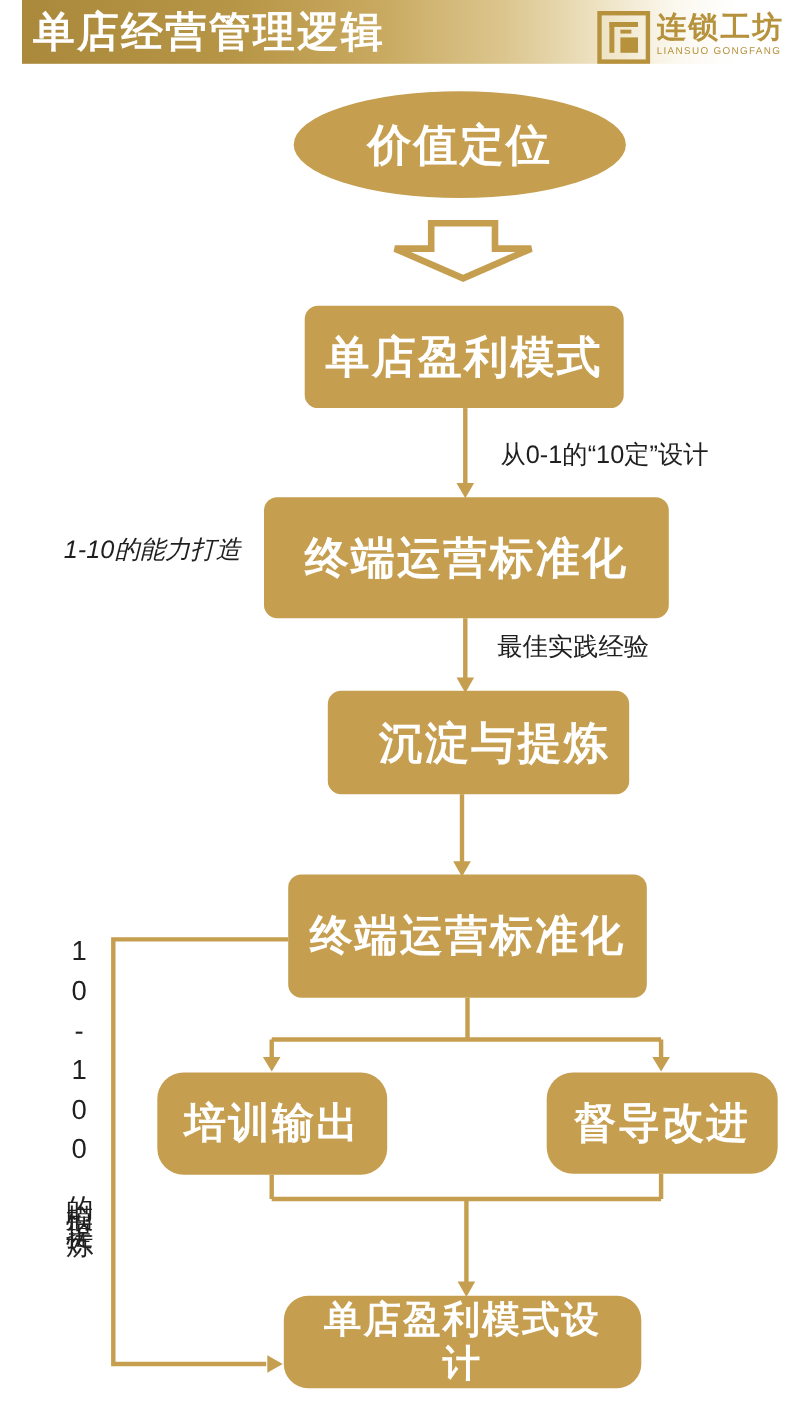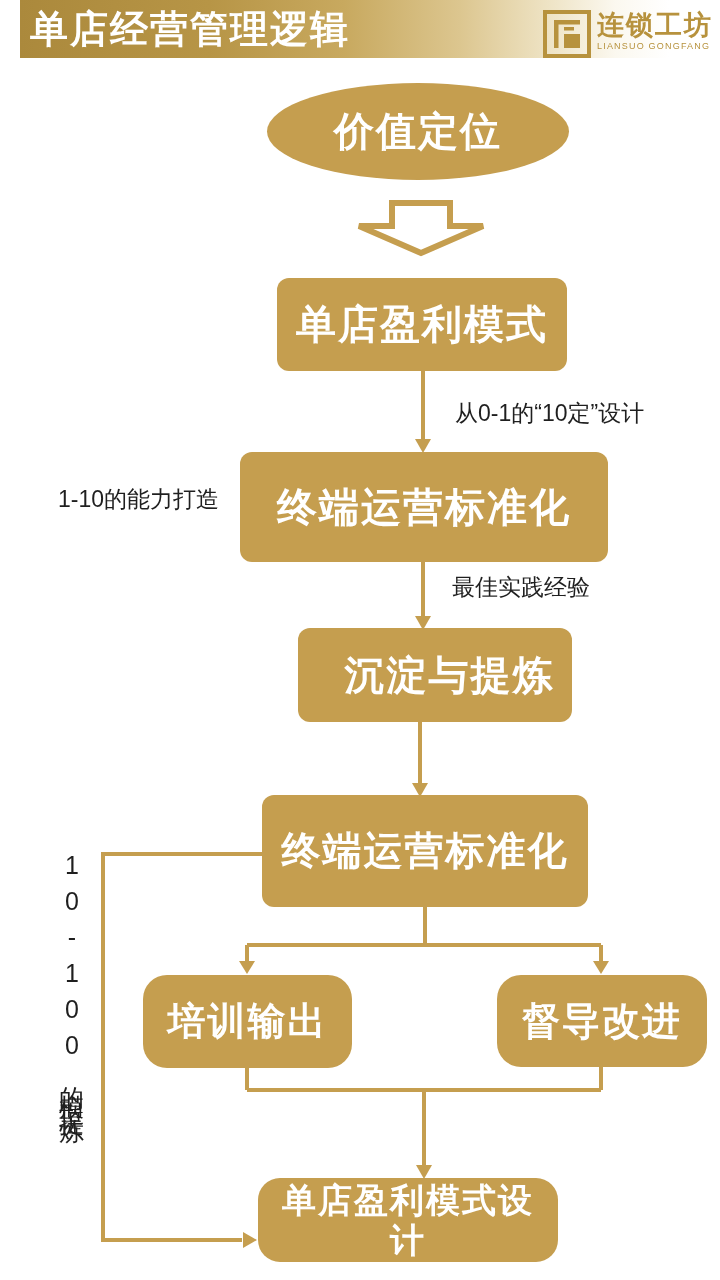--- a/index.html
+++ b/index.html
@@ -112,25 +112,25 @@
   <div class="node rbox" style="left:240px;top:452px;width:368px;height:110px;">终端运营标准化</div>
 
   <div class="node rbox" style="left:298px;top:628px;width:245px;height:94px;padding-left:29px;">沉淀与提炼</div>
 
   <div class="node rbox" style="left:262px;top:795px;width:326px;height:112px;font-size:39px;">终端运营标准化</div>
 
   <div class="node rbox-sm" style="left:143px;top:975px;width:209px;height:93px;">培训输出</div>
 
   <div class="node rbox-sm" style="left:497px;top:975px;width:210px;height:92px;">督导改进</div>
 
-  <div class="node rbox-wrap" style="left:258px;top:1178px;width:300px;height:84px;">
+  <div class="node rbox-wrap" style="left:258px;top:1178px;width:325px;height:84px;">
     <span class="wrapspan">单店盈利模式设计</span>
   </div>
 
   <div class="flow-label" style="left:455px;top:398px;">从0-1的“10定”设计</div>
 
-  <div class="flow-label" style="left:58px;top:484px;">1-10的能力打造</div>
+  <div class="flow-label" style="left:58px;top:484px;font-style:italic;">1-10的能力打造</div>
 
   <div class="flow-label" style="left:452px;top:572px;">最佳实践经验</div>
 
   <div class="vlabel">10-100的模型提炼</div>
 
 </div>
 
 </body></html>

